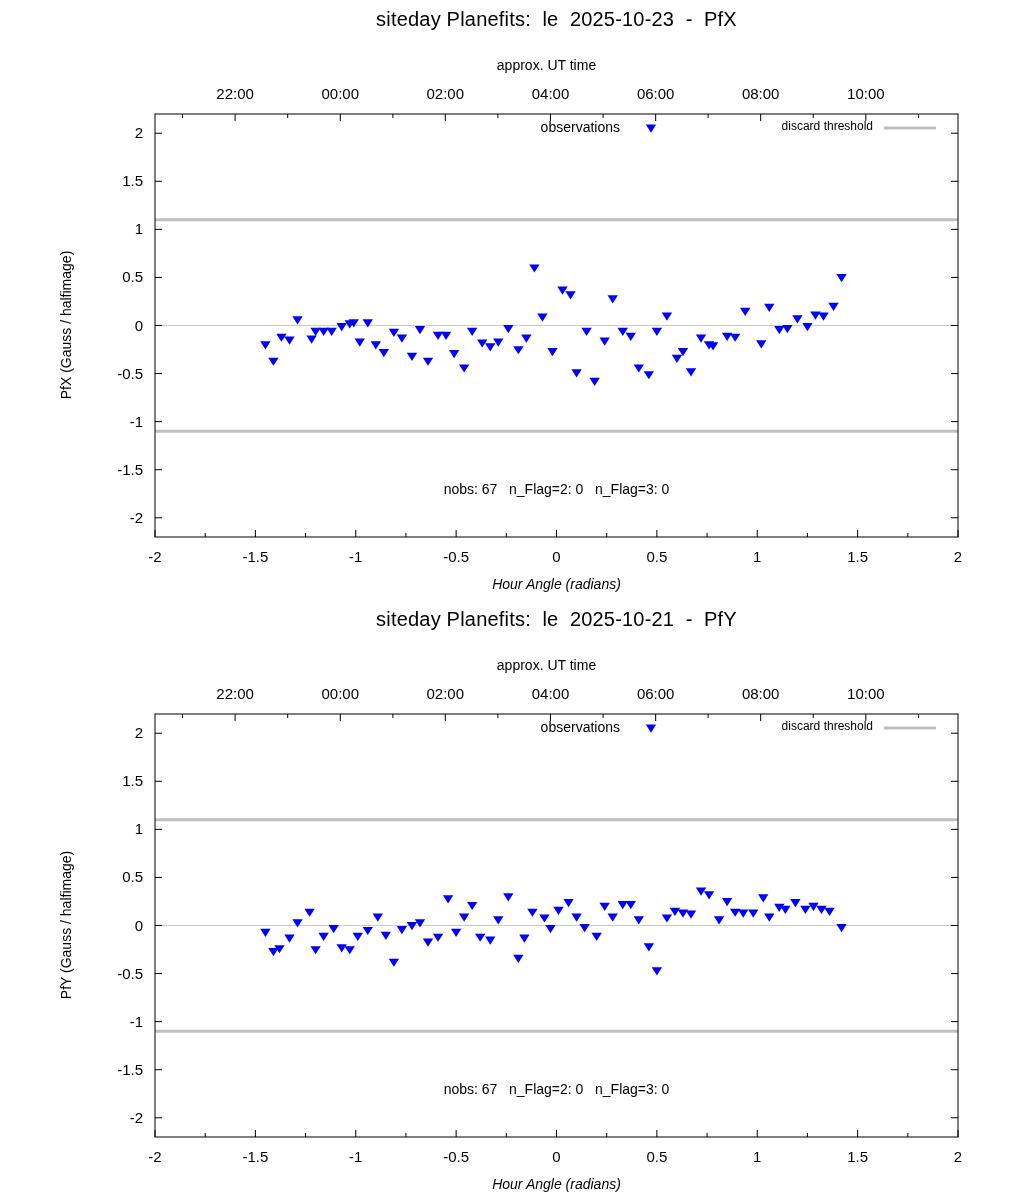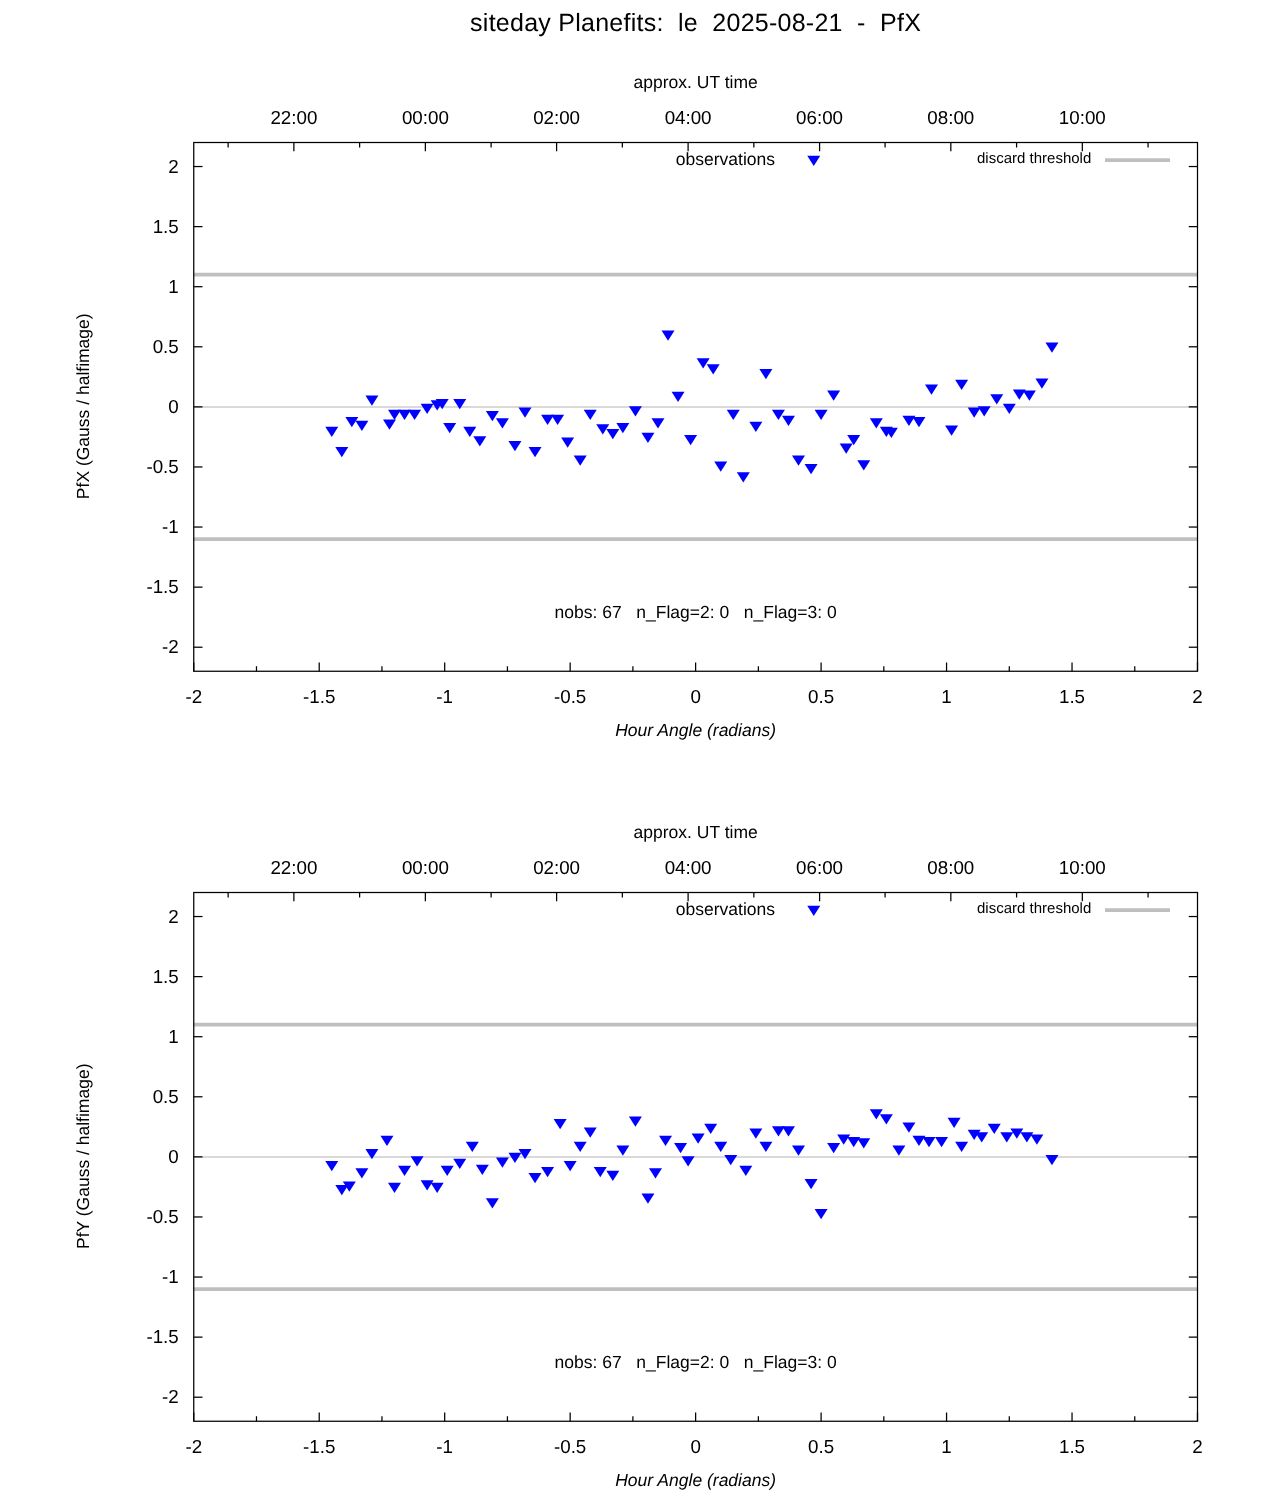--- a/index.html
+++ b/index.html
@@ -3,21 +3,21 @@
 <meta charset="utf-8">
 <style>
   html,body{margin:0;padding:0;background:#ffffff;}
   body{width:1024px;height:1200px;position:relative;font-family:"Liberation Sans",sans-serif;color:#000;}
   .chart{position:absolute;left:0;width:1024px;height:600px;}
   #chart-pfx{top:0;}
   #chart-pfy{top:600px;}
   .plot-svg{position:absolute;left:0;top:0;}
   .title{position:absolute;left:155px;width:803px;top:8px;text-align:center;
          font-size:20px;letter-spacing:0.2px;white-space:pre;}
-  .subtitle{position:absolute;left:155px;width:803px;top:57px;text-align:center;font-size:14px;}
+  .subtitle{position:absolute;left:145px;width:803px;top:57px;text-align:center;font-size:14px;}
   .xlabel{position:absolute;left:155px;width:803px;top:576px;text-align:center;font-size:14px;font-style:italic;}
   .stats{position:absolute;left:155px;width:803px;top:481px;text-align:center;font-size:14px;white-space:pre;}
   .legend-obs{position:absolute;top:119px;right:404px;font-size:14px;margin-left:19px;}
   .legend-thr{position:absolute;top:119px;right:151px;font-size:12px;}
   .ylabel-wrap{position:absolute;left:66px;top:325px;width:0;height:0;}
   .ylabel{position:absolute;left:0;top:0;transform:translate(-50%,-50%) rotate(-90deg);
           white-space:nowrap;font-size:14px;}
   svg text{font-family:"Liberation Sans",sans-serif;fill:#000;}
 </style>
 </head>
@@ -167,21 +167,21 @@
       <path d="M 764.0949999999999 303.83409090909095 L 774.495 303.83409090909095 L 769.295 312.03409090909093 Z" fill="#0000ff"></path>
       <path d="M 774.1325 325.9454545454546 L 784.5325000000001 325.9454545454546 L 779.3325000000001 334.1454545454546 Z" fill="#0000ff"></path>
       <path d="M 782.1624999999999 324.9840909090909 L 792.5625 324.9840909090909 L 787.3625 333.1840909090909 Z" fill="#0000ff"></path>
       <path d="M 792.2 315.37045454545455 L 802.6000000000001 315.37045454545455 L 797.4000000000001 323.57045454545454 Z" fill="#0000ff"></path>
       <path d="M 802.2375 323.06136363636364 L 812.6375 323.06136363636364 L 807.4375 331.2613636363636 Z" fill="#0000ff"></path>
       <path d="M 810.2674999999999 311.52500000000003 L 820.6675 311.52500000000003 L 815.4675 319.725 Z" fill="#0000ff"></path>
       <path d="M 818.2975 312.48636363636365 L 828.6975000000001 312.48636363636365 L 823.4975000000001 320.68636363636364 Z" fill="#0000ff"></path>
       <path d="M 828.3349999999999 302.8727272727273 L 838.735 302.8727272727273 L 833.535 311.07272727272726 Z" fill="#0000ff"></path>
       <path d="M 836.3649999999999 274.0318181818182 L 846.765 274.0318181818182 L 841.5649999999999 282.2318181818182 Z" fill="#0000ff"></path>
     </svg>
-  <div class="title">siteday Planefits:  le  2025-08-21  -  PfX</div>
+  <div class="title">siteday Planefits:  le  2025-10-23  -  PfX</div>
   <div class="subtitle">approx. UT time</div>
   <div class="legend-obs">observations</div>
   <div class="legend-thr">discard threshold</div>
   <div class="stats">nobs: 67   n_Flag=2: 0   n_Flag=3: 0</div>
   <div class="xlabel">Hour Angle (radians)</div>
   <div class="ylabel-wrap">
     <div class="ylabel">PfX (Gauss / halfimage)</div>
   </div>
 </div>
 
@@ -329,20 +329,21 @@
       <path d="M 764.0949999999999 313.4477272727273 L 774.495 313.4477272727273 L 769.295 321.6477272727273 Z" fill="#0000ff"></path>
       <path d="M 774.1325 303.83409090909095 L 784.5325000000001 303.83409090909095 L 779.3325000000001 312.03409090909093 Z" fill="#0000ff"></path>
       <path d="M 780.1549999999999 305.7568181818182 L 790.555 305.7568181818182 L 785.3549999999999 313.95681818181816 Z" fill="#0000ff"></path>
       <path d="M 790.1925 299.0272727272727 L 800.5925000000001 299.0272727272727 L 795.3925 307.2272727272727 Z" fill="#0000ff"></path>
       <path d="M 800.23 305.7568181818182 L 810.6300000000001 305.7568181818182 L 805.4300000000001 313.95681818181816 Z" fill="#0000ff"></path>
       <path d="M 808.26 302.8727272727273 L 818.6600000000001 302.8727272727273 L 813.46 311.07272727272726 Z" fill="#0000ff"></path>
       <path d="M 816.29 305.7568181818182 L 826.69 305.7568181818182 L 821.49 313.95681818181816 Z" fill="#0000ff"></path>
       <path d="M 824.32 307.6795454545455 L 834.7200000000001 307.6795454545455 L 829.5200000000001 315.8795454545455 Z" fill="#0000ff"></path>
       <path d="M 836.3649999999999 324.02272727272725 L 846.765 324.02272727272725 L 841.5649999999999 332.22272727272724 Z" fill="#0000ff"></path>
     </svg>
+  <div class="title">siteday Planefits:  le  2025-10-21  -  PfY</div>
   <div class="subtitle">approx. UT time</div>
   <div class="legend-obs">observations</div>
   <div class="legend-thr">discard threshold</div>
   <div class="stats">nobs: 67   n_Flag=2: 0   n_Flag=3: 0</div>
   <div class="xlabel">Hour Angle (radians)</div>
   <div class="ylabel-wrap">
     <div class="ylabel">PfY (Gauss / halfimage)</div>
   </div>
 </div>
 

